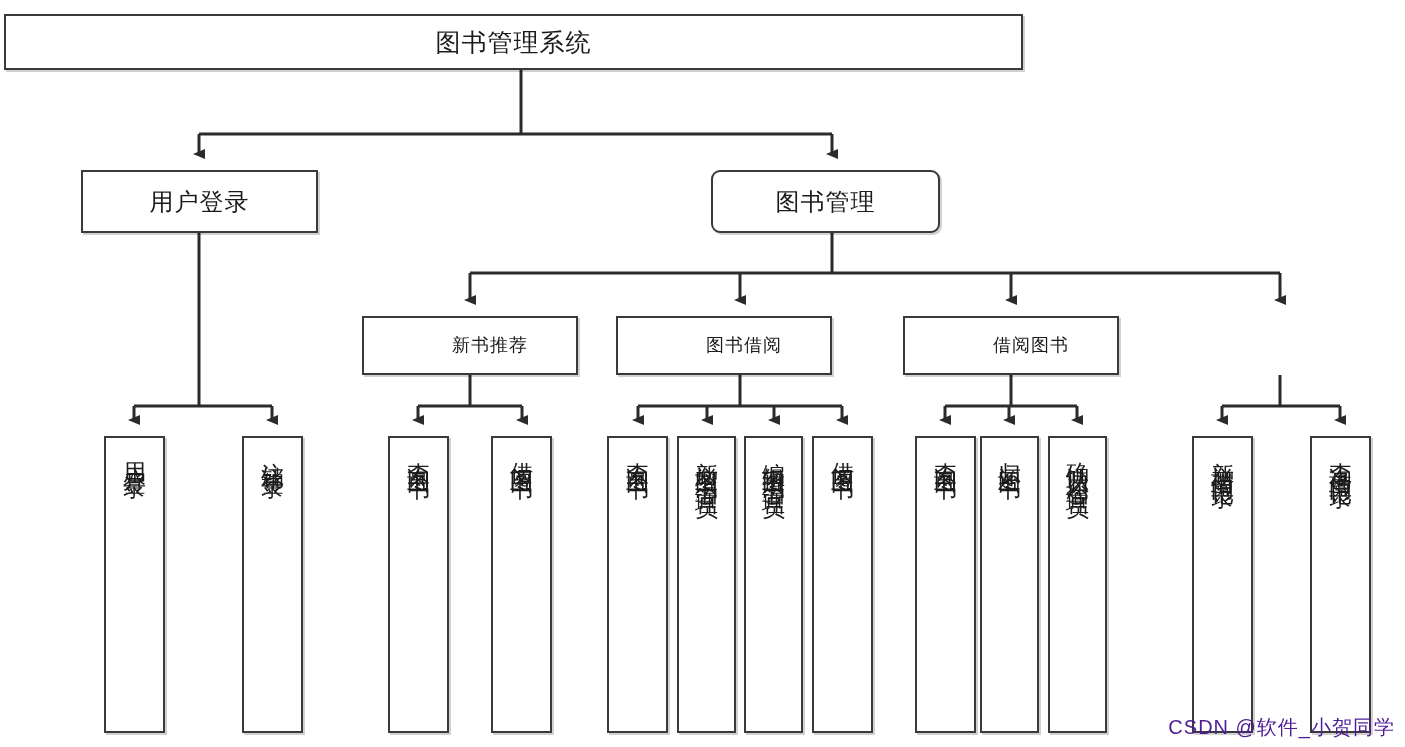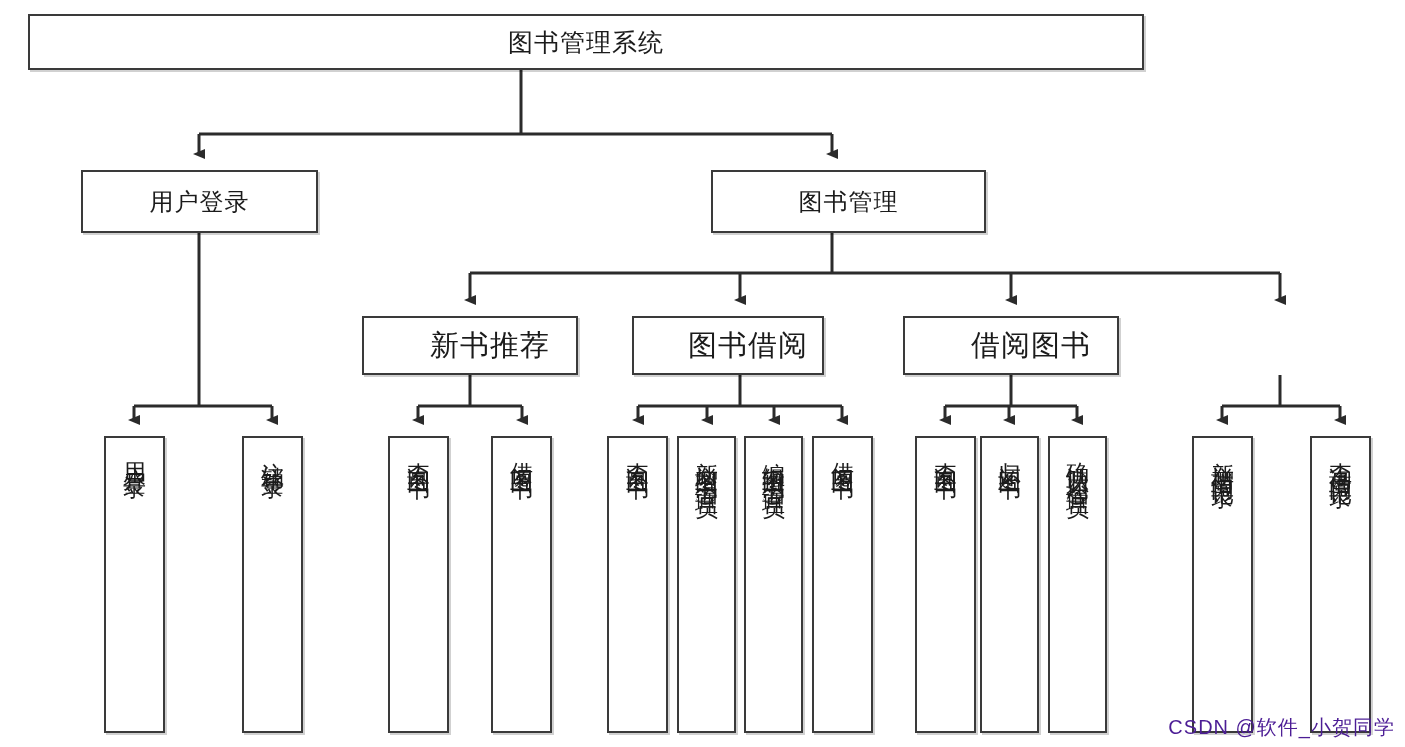--- a/index.html
+++ b/index.html
@@ -37,21 +37,21 @@
     justify-content: center;
   }
   .node .label {
     color: #1b1b1b;
     text-align: center;
     line-height: 1.15;
     letter-spacing: 1px;
   }
   .node.root .label { font-size: 25px; }
   .node.lvl2 .label { font-size: 24px; }
-  .node.lvl3 .label { font-size: 29px; margin-left: 40px; }
+  .node.lvl3 .label { font-size: 18px; margin-left: 40px; }
   .node.leaf {
     padding: 6px 2px;
     align-items: flex-start;
     justify-content: center;
   }
   .node.leaf .label {
     font-size: 23px;
     writing-mode: vertical-rl;
     text-orientation: upright;
     letter-spacing: 5px;
@@ -116,37 +116,37 @@
       <path d="M1009,406 L1009,420" marker-end="url(#arrow)"></path>
       <path d="M1077,406 L1077,420" marker-end="url(#arrow)"></path>
 
       <path d="M1280,375 L1280,406"></path>
       <path d="M1222,406 L1340,406"></path>
       <path d="M1222,406 L1222,420" marker-end="url(#arrow)"></path>
       <path d="M1340,406 L1340,420" marker-end="url(#arrow)"></path>
     </g>
   </svg>
 
-  <div class="node root" style="left:28px; top:14px; width:1116px; height:56px;">
+  <div class="node root" style="left:4px; top:14px; width:1019px; height:56px;">
     <span class="label">图书管理系统</span>
   </div>
 
   <div class="node lvl2" style="left:81px; top:170px; width:237px; height:63px;">
     <span class="label">用户登录</span>
   </div>
 
-  <div class="node lvl2" style="left:711px; top:170px; width:275px; height:63px;">
+  <div class="node lvl2" style="left:711px; top:170px; width:229px; height:63px;border-radius:9px;">
     <span class="label">图书管理</span>
   </div>
 
   <div class="node lvl3" style="left:362px; top:316px; width:216px; height:59px;">
     <span class="label">新书推荐</span>
   </div>
 
-  <div class="node lvl3" style="left:632px; top:316px; width:192px; height:59px;">
+  <div class="node lvl3" style="left:616px; top:316px; width:216px; height:59px;">
     <span class="label">图书借阅</span>
   </div>
 
   <div class="node lvl3" style="left:903px; top:316px; width:216px; height:59px;">
     <span class="label">借阅图书</span>
   </div>
 
 
   <div class="node leaf" style="left:104px; top:436px; width:61px; height:297px;">
     <span class="label">用户登录</span>

